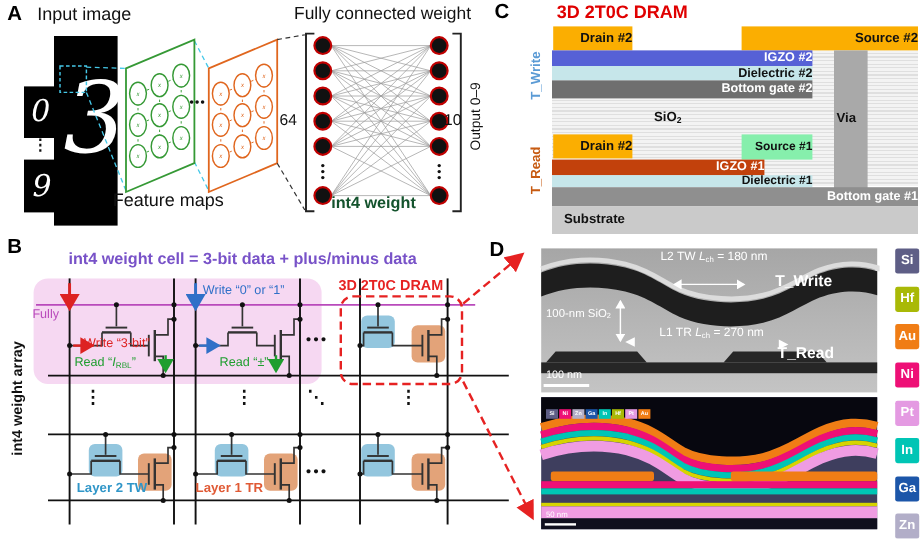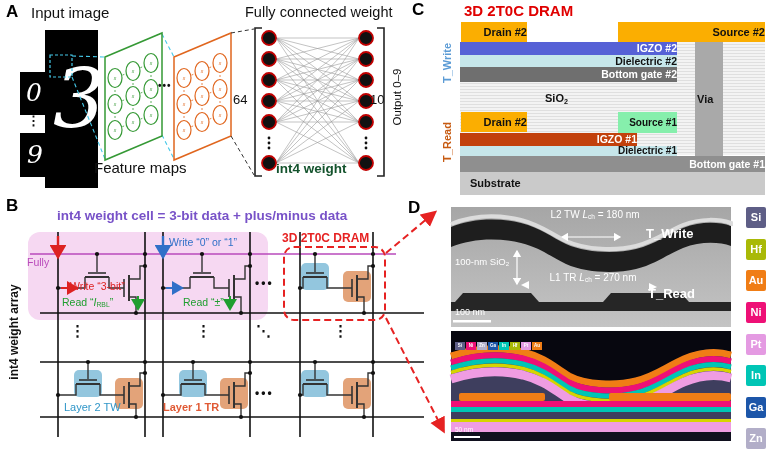--- a/index.html
+++ b/index.html
@@ -324,21 +324,21 @@
     </g>
     <rect x="284" y="52" width="101" height="73" rx="10" fill="none" stroke="#e62222" stroke-width="2" stroke-dasharray="7,4"></rect>
   </svg>
 
   <div class="lbl" style="left:27px;top:256px;font-size:10.5px;color:#b94abb;">Fully</div>
   <div class="lbl" style="left:70px;top:236px;font-size:10.5px;color:#dd2222;margin-top:44px;">Write “3-bit”</div>
   <div class="lbl" style="left:169px;top:236px;font-size:10.5px;color:#3070c8;">Write “0” or “1”</div>
   <div class="lbl" style="left:62px;top:296px;font-size:10.5px;color:#1f9e2f;"><span>Read “</span><span class="it">I</span><sub class="s">RBL</sub><span>”</span></div>
   <div class="lbl" style="left:183px;top:296px;font-size:10.5px;color:#1f9e2f;">Read “±”</div>
   <div class="lbl" style="left:282px;top:231px;font-size:12px;font-weight:bold;color:#e62222;">3D 2T0C DRAM</div>
-  <div class="lbl" style="left:64px;top:401px;font-size:11px;font-weight:normal;color:#3096c8;">Layer 2 TW</div>
+  <div class="lbl" style="left:64px;top:401px;font-size:11px;font-weight:bold;color:#3096c8;">Layer 2 TW</div>
   <div class="lbl" style="left:163px;top:401px;font-size:11px;font-weight:bold;color:#e05a35;">Layer 1 TR</div>
   <div class="lbl" style="left:255px;top:276px;font-size:12px;font-weight:bold;letter-spacing:2px;">•••</div>
   <div class="lbl" style="left:255px;top:386px;font-size:12px;font-weight:bold;letter-spacing:2px;">•••</div>
   <div class="lbl" style="left:70px;top:322px;font-size:15px;font-weight:bold;">⋮</div>
   <div class="lbl" style="left:196px;top:322px;font-size:15px;font-weight:bold;">⋮</div>
   <div class="lbl" style="left:256px;top:322px;font-size:15px;font-weight:bold;">⋱</div>
   <div class="lbl" style="left:333px;top:322px;font-size:15px;font-weight:bold;">⋮</div>
 
   <div class="lbl panel-letter" style="left:412px;top:0px;">C</div>
   <div class="lbl" style="left:464px;top:2px;font-size:15px;font-weight:bold;color:#e00000;">3D 2T0C DRAM</div>

